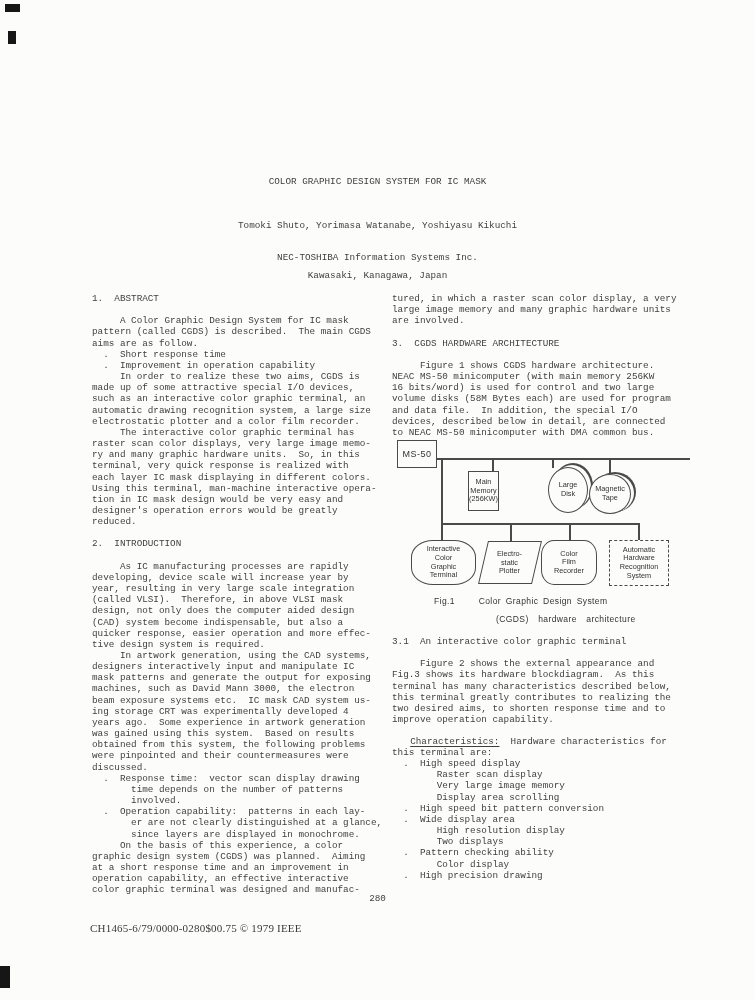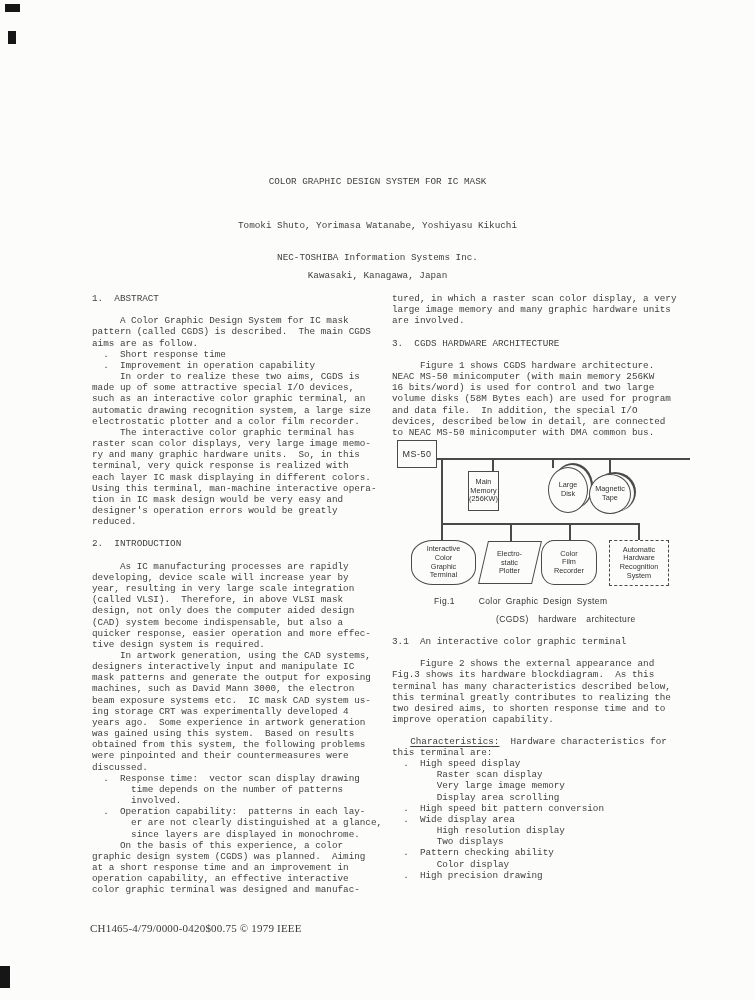--- a/index.html
+++ b/index.html
@@ -209,15 +209,16 @@
         Very large image memory
         Display area scrolling
   .  High speed bit pattern conversion
   .  Wide display area
         High resolution display
         Two displays
   .  Pattern checking ability
         Color display
   .  High precision drawing</div>
 
-  <div class="copyright">CH1465-4/79/0000-0420$00.75 © 1979 IEEE</div>
+  <div class="txt center" style="top:893px;">280</div>
+  <div class="copyright">CH1465-6/79/0000-0280$00.75 © 1979 IEEE</div>
 
 </div>
 
 </body></html>

